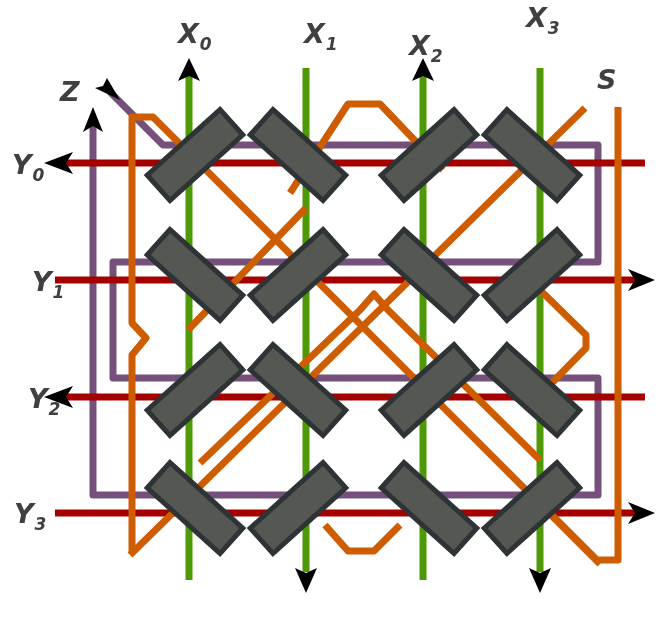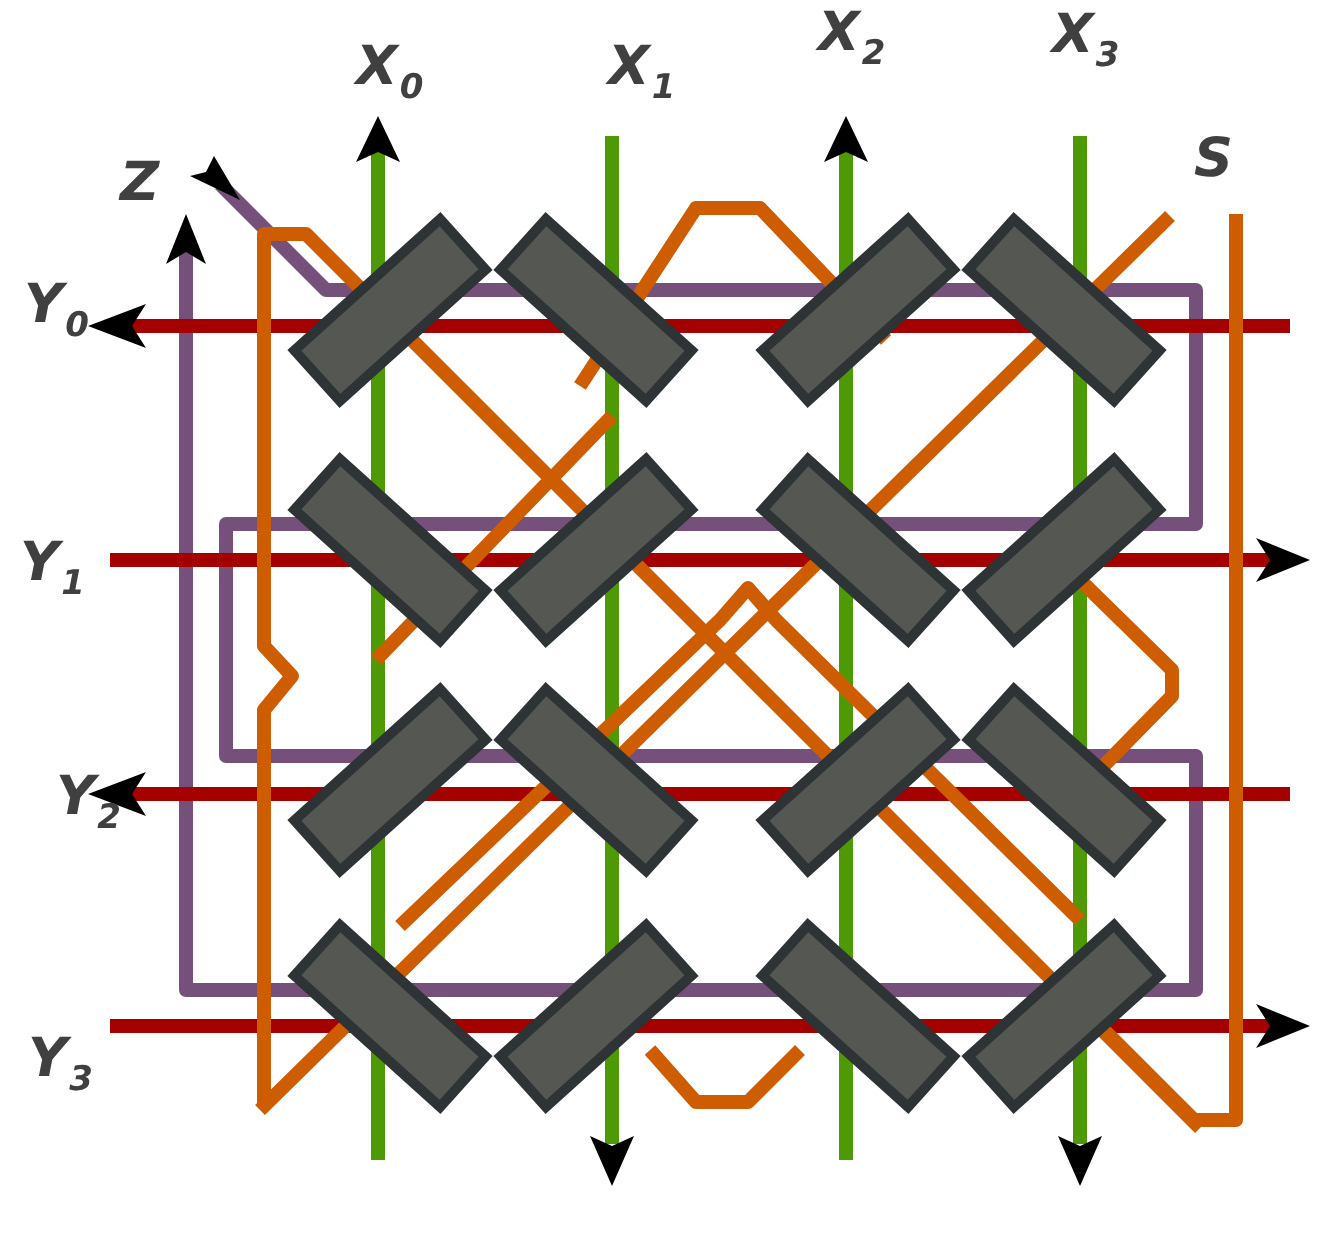--- a/index.html
+++ b/index.html
@@ -83,37 +83,37 @@
     <path d="M120,100 L95,88 L103,86 L107,78 Z"></path>
   </g>
 </svg>
 
 <div class="lbl" style="left:178px; top:20px;">
   <span class="main">X</span><span class="sub">0</span>
 </div>
 <div class="lbl" style="left:304px; top:20px;">
   <span class="main">X</span><span class="sub">1</span>
 </div>
-<div class="lbl" style="left:409px; top:3px;">
+<div class="lbl" style="left:409px; top:32px;">
   <span class="main">X</span><span class="sub">2</span>
 </div>
 <div class="lbl" style="left:526px; top:4px;">
   <span class="main">X</span><span class="sub">3</span>
 </div>
 
-<div class="lbl" style="left:12px; top:139px;">
+<div class="lbl" style="left:12px; top:151px;">
   <span class="main">Y</span><span class="sub">0</span>
 </div>
-<div class="lbl" style="left:10px; top:268px;">
+<div class="lbl" style="left:32px; top:268px;">
   <span class="main">Y</span><span class="sub">1</span>
 </div>
 <div class="lbl" style="left:12px; top:385px;margin-left:16px;">
   <span class="main">Y</span><span class="sub">2</span>
 </div>
-<div class="lbl" style="left:14px; top:500px;margin-top:16px;">
+<div class="lbl" style="left:14px; top:500px;">
   <span class="main">Y</span><span class="sub">3</span>
 </div>
 
 <div class="lbl" style="left:60px; top:78px;">
   <span class="main">Z</span>
 </div>
 <div class="lbl" style="left:597px; top:66px;">
   <span class="main">S</span>
 </div>
 

